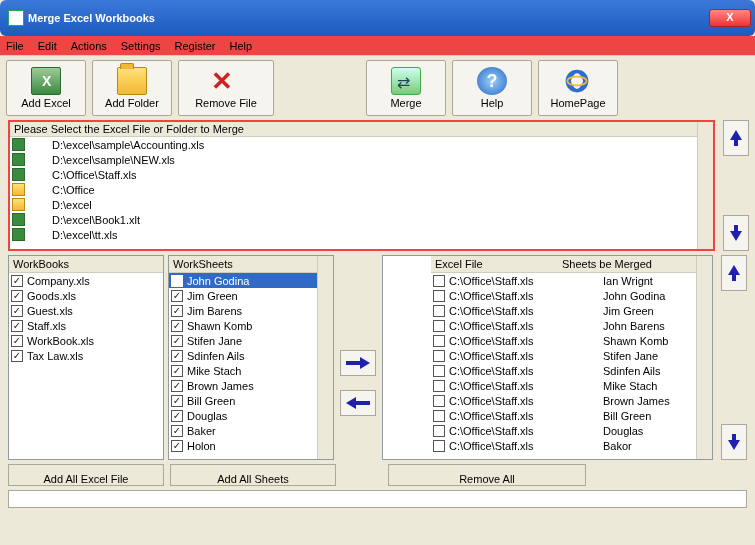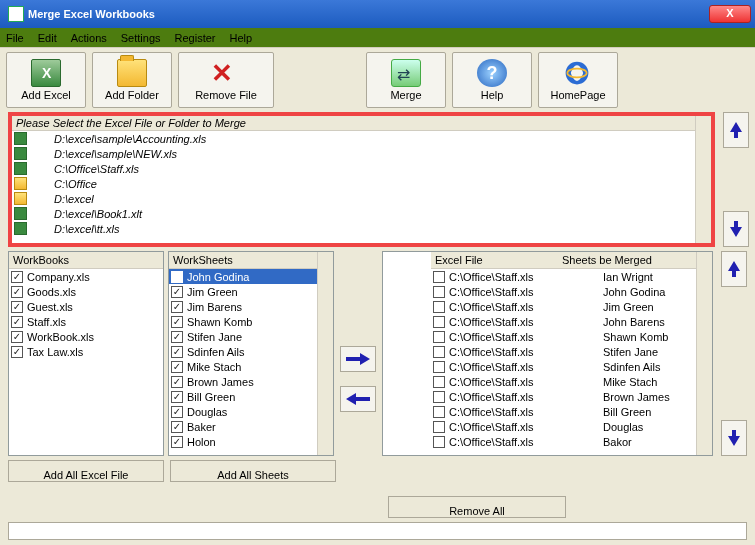--- a/index.html
+++ b/index.html
@@ -1,26 +1,26 @@
 <!DOCTYPE html>
 <html><head>
 <meta charset="utf-8">
 <style>
 * { box-sizing: border-box; margin: 0; padding: 0; font-family: Tahoma, Arial, sans-serif; font-size: 11px; }
 body { background: #ECE9D8; width: 755px; height: 545px; overflow: hidden; }
 
 
-.titlebar { height: 28px; background: linear-gradient(#3B78D8, #1C5BBF); display: flex; align-items: center; padding: 4px 4px; color: white; }
+.titlebar { height: 36px; background: linear-gradient(#3B78D8, #1C5BBF); display: flex; align-items: center; padding: 4px 4px; color: white; border-radius: 6px; }
 .titlebar .app-icon { width: 16px; height: 16px; margin: 0 4px; background: #fff; border: 1px solid #2a5; }
 .titlebar .title { font-weight: bold; }
 .titlebar .spacer { flex: 1; }
 .close-btn { width: 42px; height: 18px; background: linear-gradient(#F88,#E33); border: 1px solid #A22; border-radius: 3px; color: white; text-align: center; line-height: 14px; font-weight: bold; cursor: pointer; }
 
 
-.menubar { height: 20px; background: #4d7c0f; display: flex; align-items: center; padding: 0 6px; gap: 14px; border-bottom: 1px solid #d3cdbf; }
+.menubar { height: 20px; background: #ef4444; display: flex; align-items: center; padding: 0 6px; gap: 14px; border-bottom: 1px solid #d3cdbf; }
 .menubar span { cursor: pointer; }
 
 
 .toolbar { display: flex; padding: 4px 6px 2px 6px; gap: 6px; }
 .tbtn { border: 1px solid #ACA899; background: #F5F4EE; width: 80px; height: 56px; display: flex; flex-direction: column; align-items: center; justify-content: center; cursor: pointer; border-radius: 2px; }
 .tbtn.wide { width: 96px; }
 .tbtn .icon { width: 30px; height: 28px; margin-bottom: 2px; }
 .toolbar .gap { flex: 0 0 80px; }
 
 
@@ -31,21 +31,21 @@
 .icon-x { font-size:26px; font-weight:bold; color:#D02020; line-height:28px;}
 .icon-merge { background: linear-gradient(#cfe,#7c7); border:1px solid #4a4; border-radius:3px; position:relative;}
 .icon-merge:after{content:"⇄"; position:absolute; top:5px; left:5px; font-size:16px; color:#245;}
 .icon-help { width:28px; height:28px; border-radius:50%; background: radial-gradient(#9bd1ff,#2866c0); color:#fff; text-align:center; line-height:28px; font-weight:bold; font-size:18px;}
 .icon-home { width:28px; height:28px; }
 .icon-exit { width:26px; height:26px; border-radius:50%; background: radial-gradient(#ff9a9a,#d01010); position:relative;}
 .icon-exit:before, .icon-exit:after { content:""; position:absolute; left:5px; top:11px; width:16px; height:3px; background:#fff;}
 .icon-exit:before{ transform:rotate(45deg);} .icon-exit:after{ transform:rotate(-45deg);}
 
 
-.filebox { margin: 2px 8px 4px 8px; border:4px solid #ef4444; background:#fff; display:flex;font-style:italic;}
+.filebox { margin: 2px 8px 4px 8px; border:2px solid #ef4444; background:#fff; display:flex;}
 .filebox-inner { flex:1; }
 .filebox .hdr { background:#ECE9D8; border-bottom:1px solid #D0CCC0; padding:1px 4px;}
 .filebox .rows { height:112px; overflow:hidden;}
 .frow { display:flex; align-items:center; padding:0 2px; height:15px;gap:24px;}
 .file-icon { width:13px; height:13px; margin-right:3px; background:#3a8a3f; border:1px solid #2a6a2e;}
 .file-icon.folder { background:linear-gradient(#FFE27A,#F3B831); border:1px solid #B88A10;}
 .scrollcol { width:16px; background:#ECE9D8; border-left:1px solid #D0CCC0;}
 
 
 .sidearrows { width:26px; display:flex; flex-direction:column; justify-content:space-between; margin:2px 6px 4px 0;}
@@ -67,21 +67,21 @@
 .chk.sel { color:#fff; border-color:#fff;}
 
 .midarrows { width:40px; display:flex; flex-direction:column; align-items:center; justify-content:center; gap:14px; padding-top:50px;}
 .midarrows .ab { width:36px; height:26px; border:1px solid #ACA899; background:#F5F4EE; display:flex; align-items:center; justify-content:center; cursor:pointer;}
 
 .mergepanel .prow span.c1 { width:170px; display:inline-flex; align-items:center;}
 .mergepanel .prow span.c2 { flex:1; }
 
 .bottom-btns { display:flex; padding:4px 8px; gap:4px;}
 .bbtn { height:22px; border:1px solid #ACA899; background:#ECE9D8; display:flex; align-items:flex-end; justify-content:center; cursor:pointer;}
-.bbtn.b1{width:156px;} .bbtn.b2{width:166px; margin-left:2px;} .bbtn.b3{width:178px; margin-left:48px;margin-top:36px;}
+.bbtn.b1{width:156px;} .bbtn.b2{width:166px; margin-left:2px;} .bbtn.b3{width:198px; margin-left:48px;}
 
 .statusbar { margin:0 8px 6px 8px; height:18px; border:1px solid #ACA899; background:#fff;}
 
 .row-wrap { display:flex;}
 </style>
 </head>
 <body>
 
 <div class="titlebar">
   <div class="app-icon"></div>

